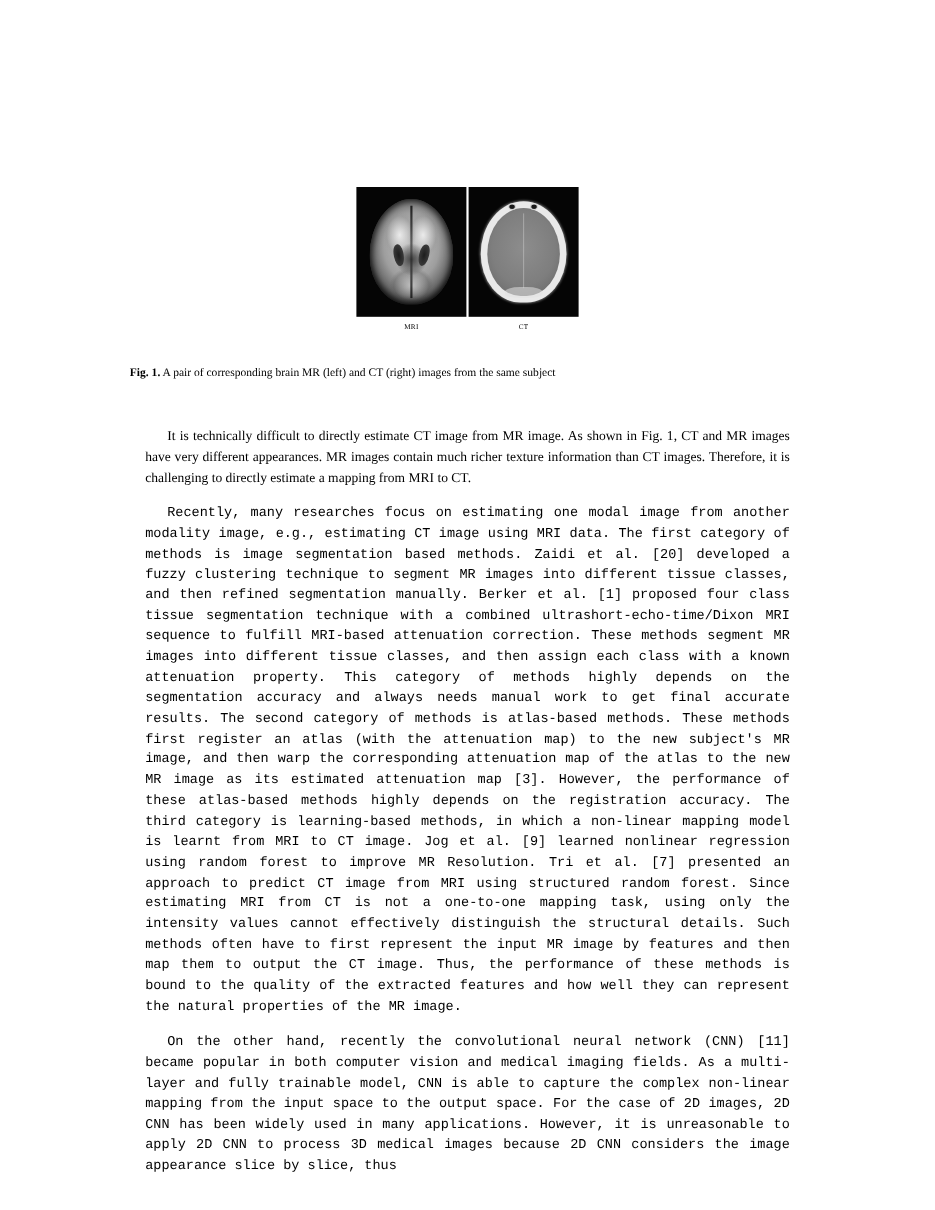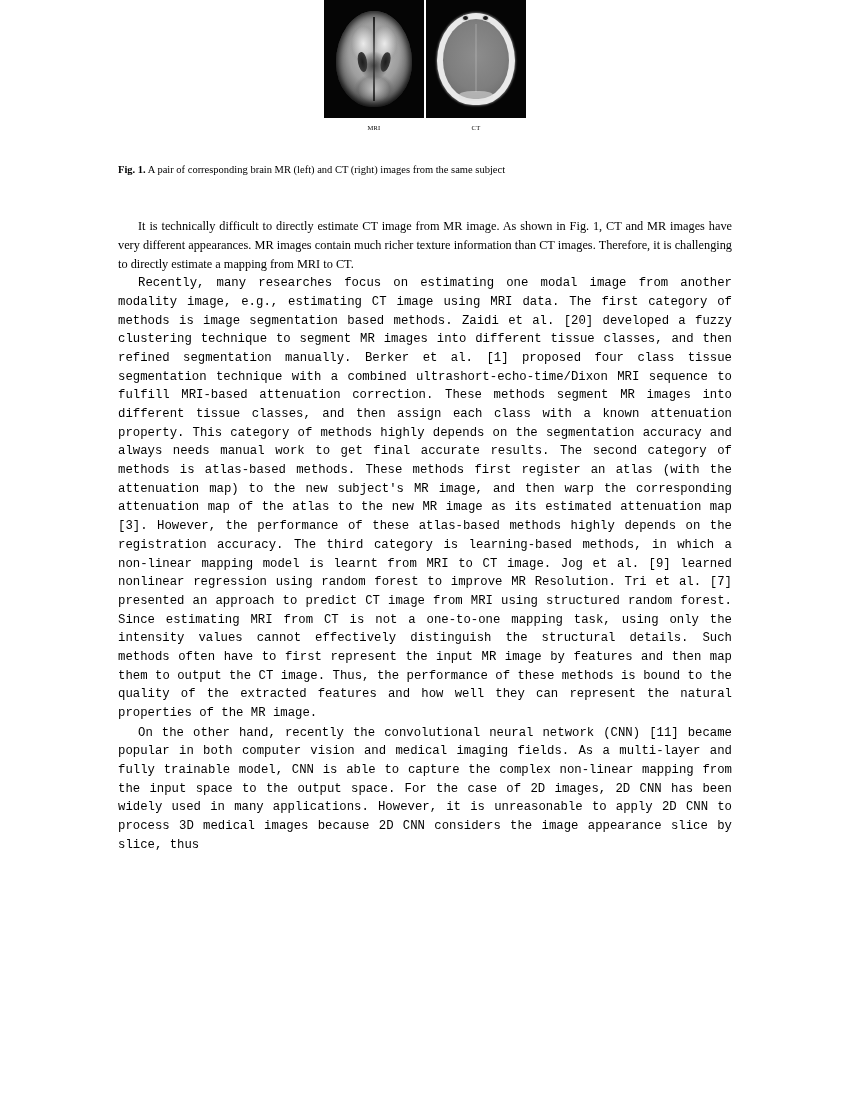--- a/index.html
+++ b/index.html
@@ -18,20 +18,21 @@
     position: relative;
     width: 850px;
     height: 1100px;
     box-sizing: border-box;
     padding: 0 118px;
   }
 
   
   .figure-block {
     margin: 0;
+    padding-top: 170px;
   }
   .figure-images {
     display: flex;
     justify-content: center;
     gap: 2px;
   }
   .brain-panel {
     width: 100px;
     height: 118px;
     background: #050505;
@@ -155,21 +156,21 @@
   
   .body-text {
     margin-top: 40px;
     font-size: 12.3px;
     line-height: 1.52;
     text-align: justify;
     text-justify: inter-word;
     hyphens: manual;
   }
   .body-text p {
-    margin: 0;
+    margin: 14px;
     text-indent: 20px;
   }
   .body-text p + p {
     margin-top: 1px;
     font-family: Liberation Mono, monospace;
   }
 </style>
 </head>
 <body>
 

